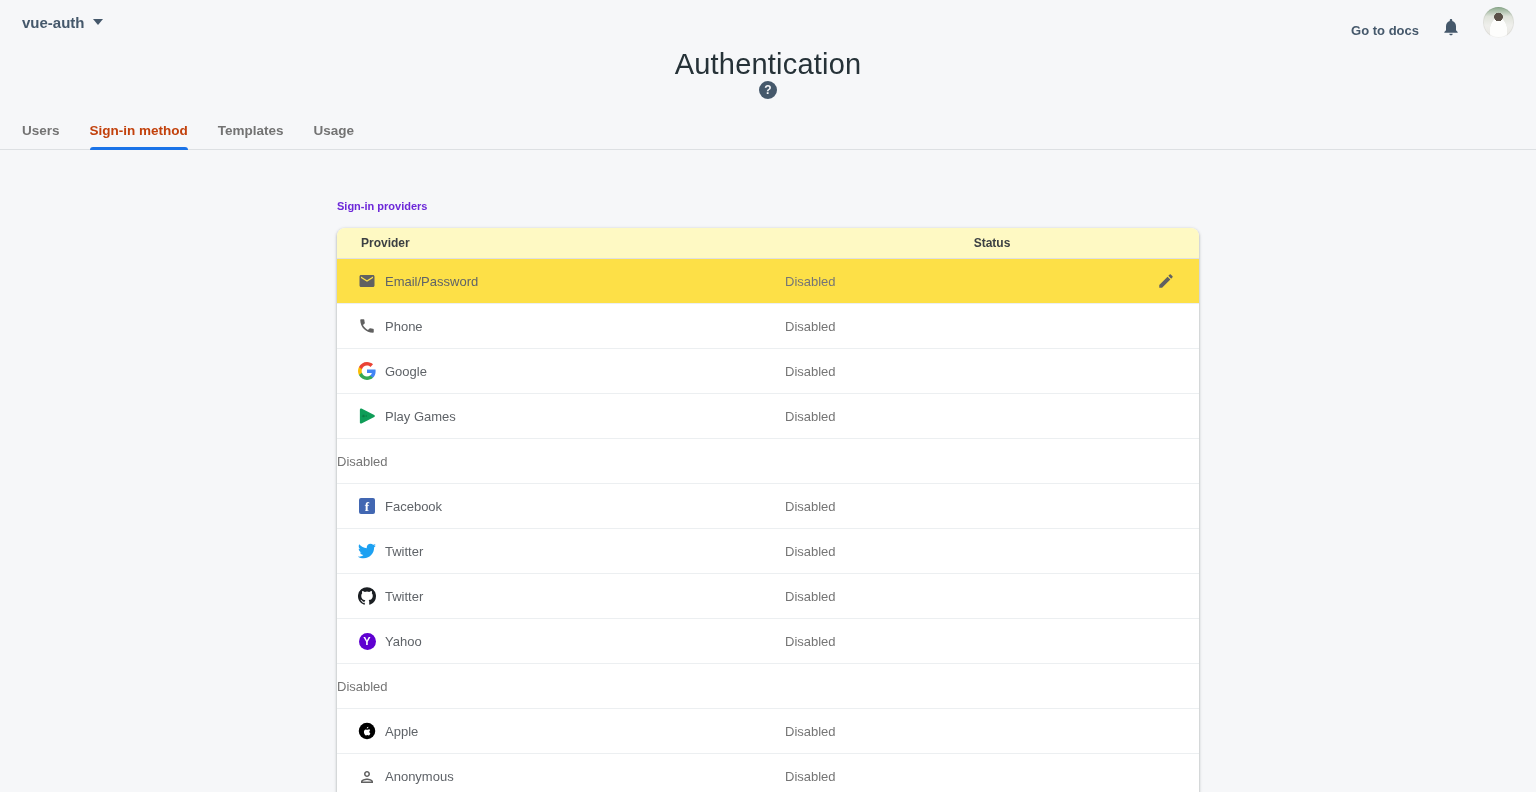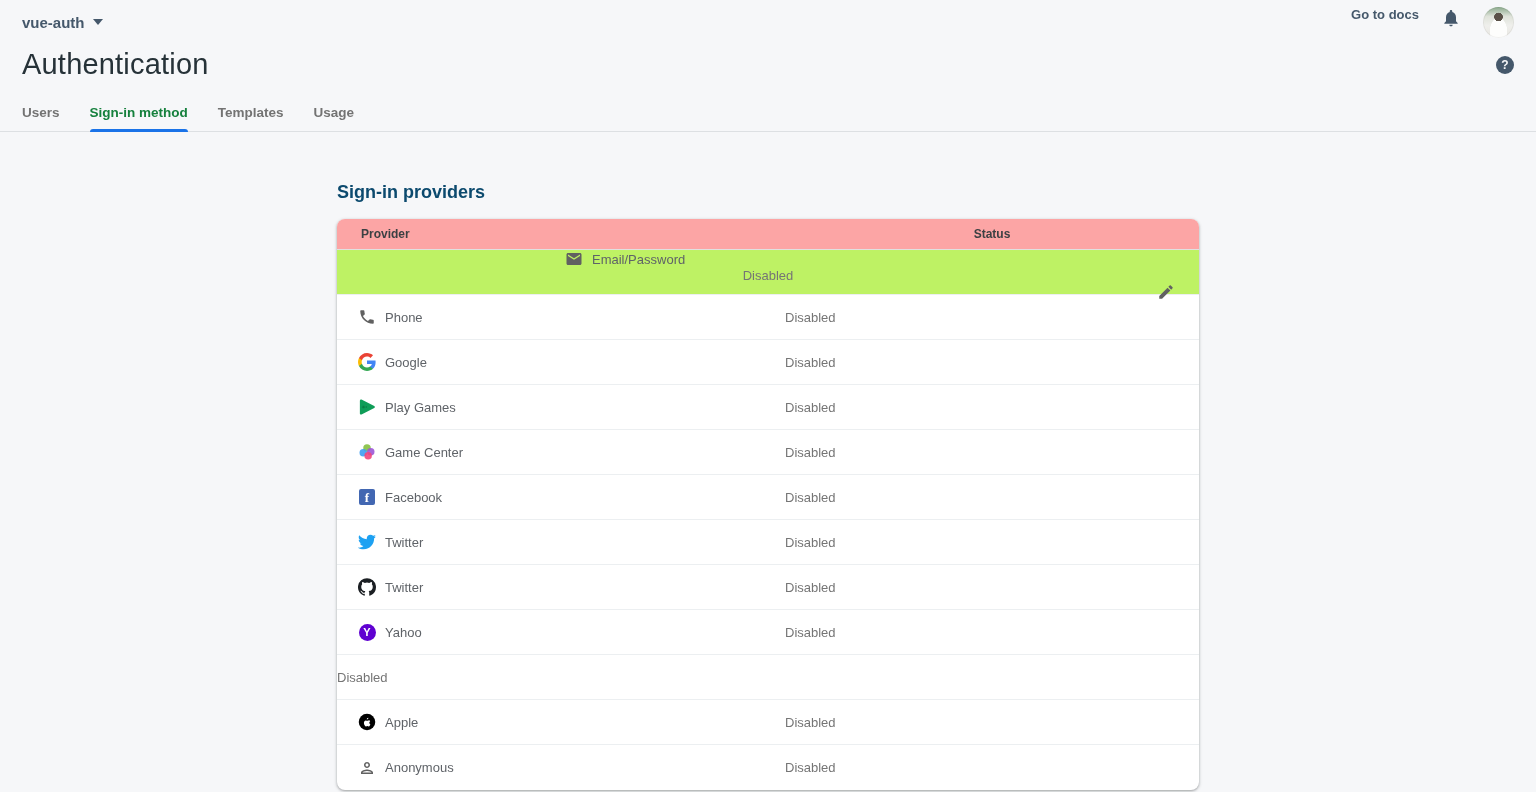--- a/index.html
+++ b/index.html
@@ -27,21 +27,21 @@
     color: #45586b;
     font-size: 15px;
     font-weight: bold;
   }
   .caret-down {
     width: 0; height: 0;
     border-left: 5px solid transparent;
     border-right: 5px solid transparent;
     border-top: 6px solid #45586b;
   }
-  .topbar-right { display: flex; align-items: flex-start; gap: 22px; }
+  .topbar-right { display: flex; align-items: flex-end; gap: 22px; }
   .go-to-docs {
     color: #45586b;
     font-size: 13px;
     font-weight: bold;
     cursor: pointer;
   }
   .bell { width: 20px; height: 22px; cursor: pointer; display: flex; align-items: center; }
   .avatar {
     width: 31px; height: 31px;
     border-radius: 50%;
@@ -53,20 +53,21 @@
     box-shadow: inset 0 0 0 1px rgba(0,0,0,0.05);
   }
 
   
   .title-row {
     display: flex;
     align-items: center;
     justify-content: space-between;
     padding: 0 22px;
     margin-top: 4px;
+    flex-direction: column;
   }
   .page-title {
     font-size: 29px;
     font-weight: 500;
     color: #263238;
     letter-spacing: 0.2px;
   }
   .help-btn {
     width: 18px; height: 18px;
     border-radius: 50%;
@@ -89,68 +90,68 @@
     border-bottom: 1px solid #dde0e3;
   }
   .tab {
     font-size: 13.5px;
     font-weight: bold;
     color: #737373;
     padding: 6px 0 11px;
     cursor: pointer;
     position: relative;
   }
-  .tab.active { color: #15803d; text-align: right; }
+  .tab.active { color: #c2410c; text-align: right; }
   .tab.active::after {
     content: "";
     position: absolute;
     left: 0; right: 0; bottom: -1px;
     height: 3px;
     border-radius: 3px 3px 0 0;
     background: #1a73e8;
   }
 
   
   .content { padding-top: 50px; }
   .section-heading {
     width: 862px;
     margin: 0 auto 16px;
-    font-size: 18px;
-    font-weight: bold;
-    color: #0c4a6e;
+    font-size: 11px;
+    font-weight: bold;
+    color: #6d28d9;
   }
   .card {
     width: 862px;
     margin: 0 auto;
     background: #ffffff;
     border-radius: 8px;
     box-shadow: 0 1px 2px rgba(60,64,67,0.3), 0 1px 3px 1px rgba(60,64,67,0.15);
     overflow: hidden;
   }
   .thead {
     display: flex;
     align-items: center;
     height: 31px;
-    background: #fca5a5;
+    background: #fef9c3;
     border-bottom: 1px solid #e0e0e0;
     font-size: 12px;
     font-weight: bold;
     color: #3c4043;
   }
   .col-provider { width: 448px; padding-left: 24px; }
   .col-status { flex: 1; text-align: center; }
   .row {
     display: flex;
     align-items: center;
     height: 45px;
     border-bottom: 1px solid #eceff1;
     cursor: pointer;
   }
   .row:last-child { border-bottom: none; }
-  .row.highlighted { background: #bef264; flex-direction: column; }
+  .row.highlighted { background: #fde047; }
   .provider-cell {
     width: 448px;
     padding-left: 21px;
     display: flex;
     align-items: center;
     gap: 9px;
     font-size: 13px;
     color: #5f6368;
   }
   .provider-icon { width: 18px; height: 18px; display: flex; align-items: center; justify-content: center; flex: none; }
@@ -278,31 +279,20 @@
             <path fill="#0f9d58" stroke="#0f9d58" stroke-width="3" stroke-linejoin="round" d="M4 3.5 21 12 4 20.5z"></path>
             <path fill="#0a7d43" d="M6.2 10.4h2.2v1.1h1.1v1h-1.1v1.1H6.2v-1.1H5.1v-1h1.1zM11 10.9a1 1 0 1 1 0 2 1 1 0 0 1 0-2z"></path>
           </svg>
         </span>
         <span>Play Games</span>
       </div>
       <div class="status-cell">Disabled</div>
     </div>
 
     <div class="row">
-      <div class="provider-cell">
-        <span class="provider-icon">
-          <svg viewBox="0 0 24 24">
-            <circle cx="12" cy="6.5" r="5" fill="#8bc34a" opacity="0.95"></circle>
-            <circle cx="17" cy="11.5" r="5" fill="#9c56d6" opacity="0.9"></circle>
-            <circle cx="7" cy="13" r="5" fill="#3d9df3" opacity="0.9"></circle>
-            <circle cx="13.5" cy="17" r="5" fill="#f0467c" opacity="0.9"></circle>
-          </svg>
-        </span>
-        <span>Game Center</span>
-      </div>
       <div class="status-cell">Disabled</div>
     </div>
 
     <div class="row">
       <div class="provider-cell">
         <span class="provider-icon">
           <span class="fb-badge">f</span>
         </span>
         <span>Facebook</span>
       </div>

